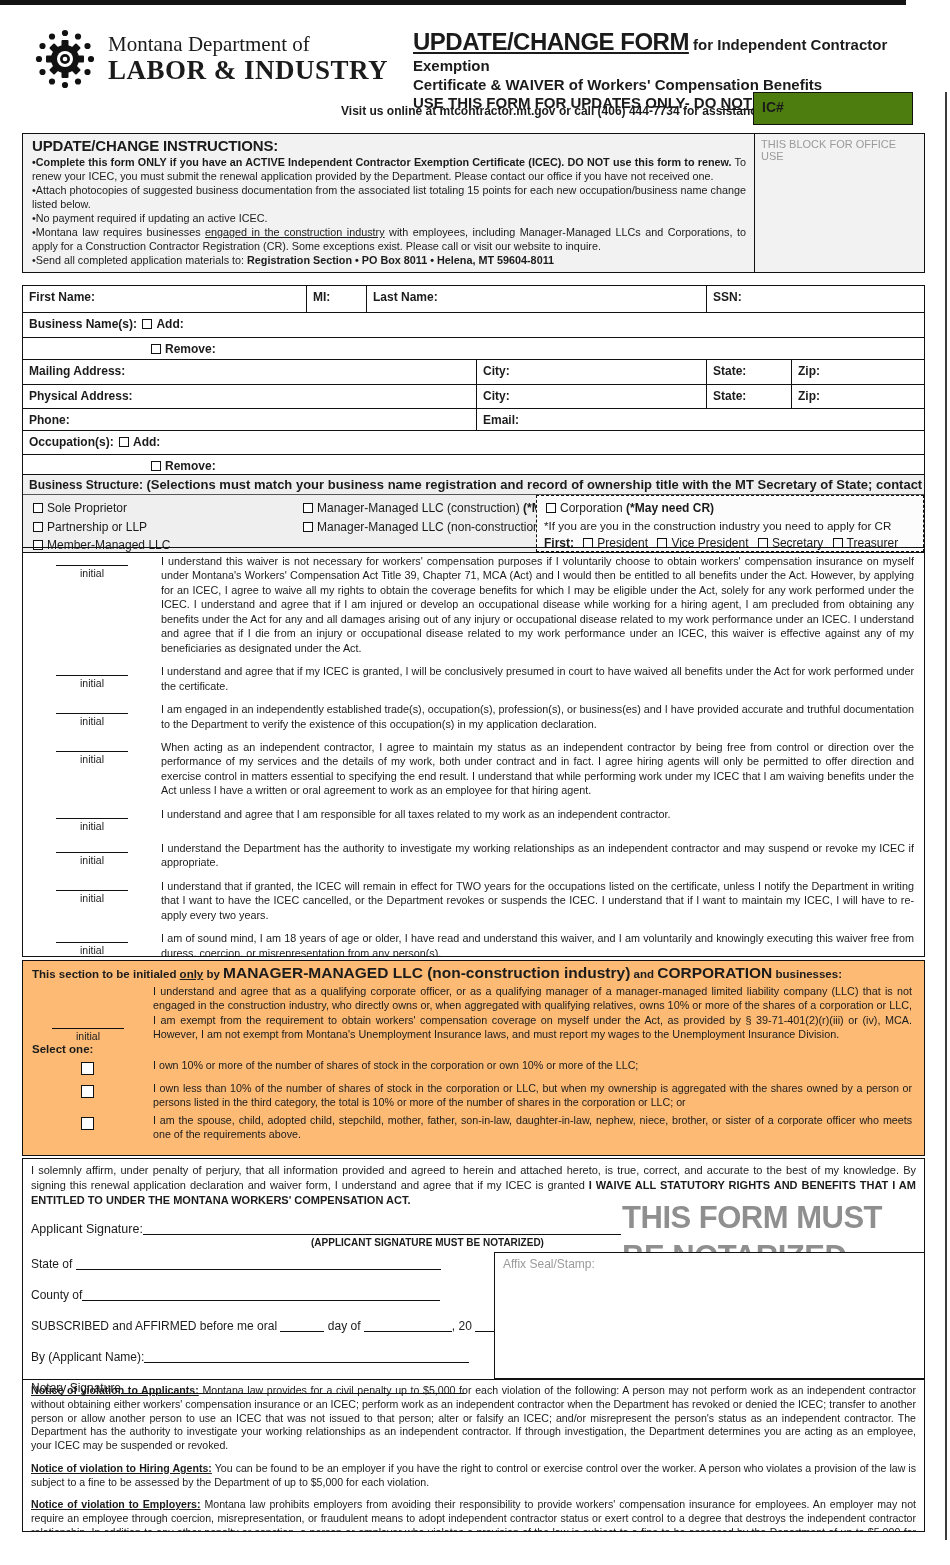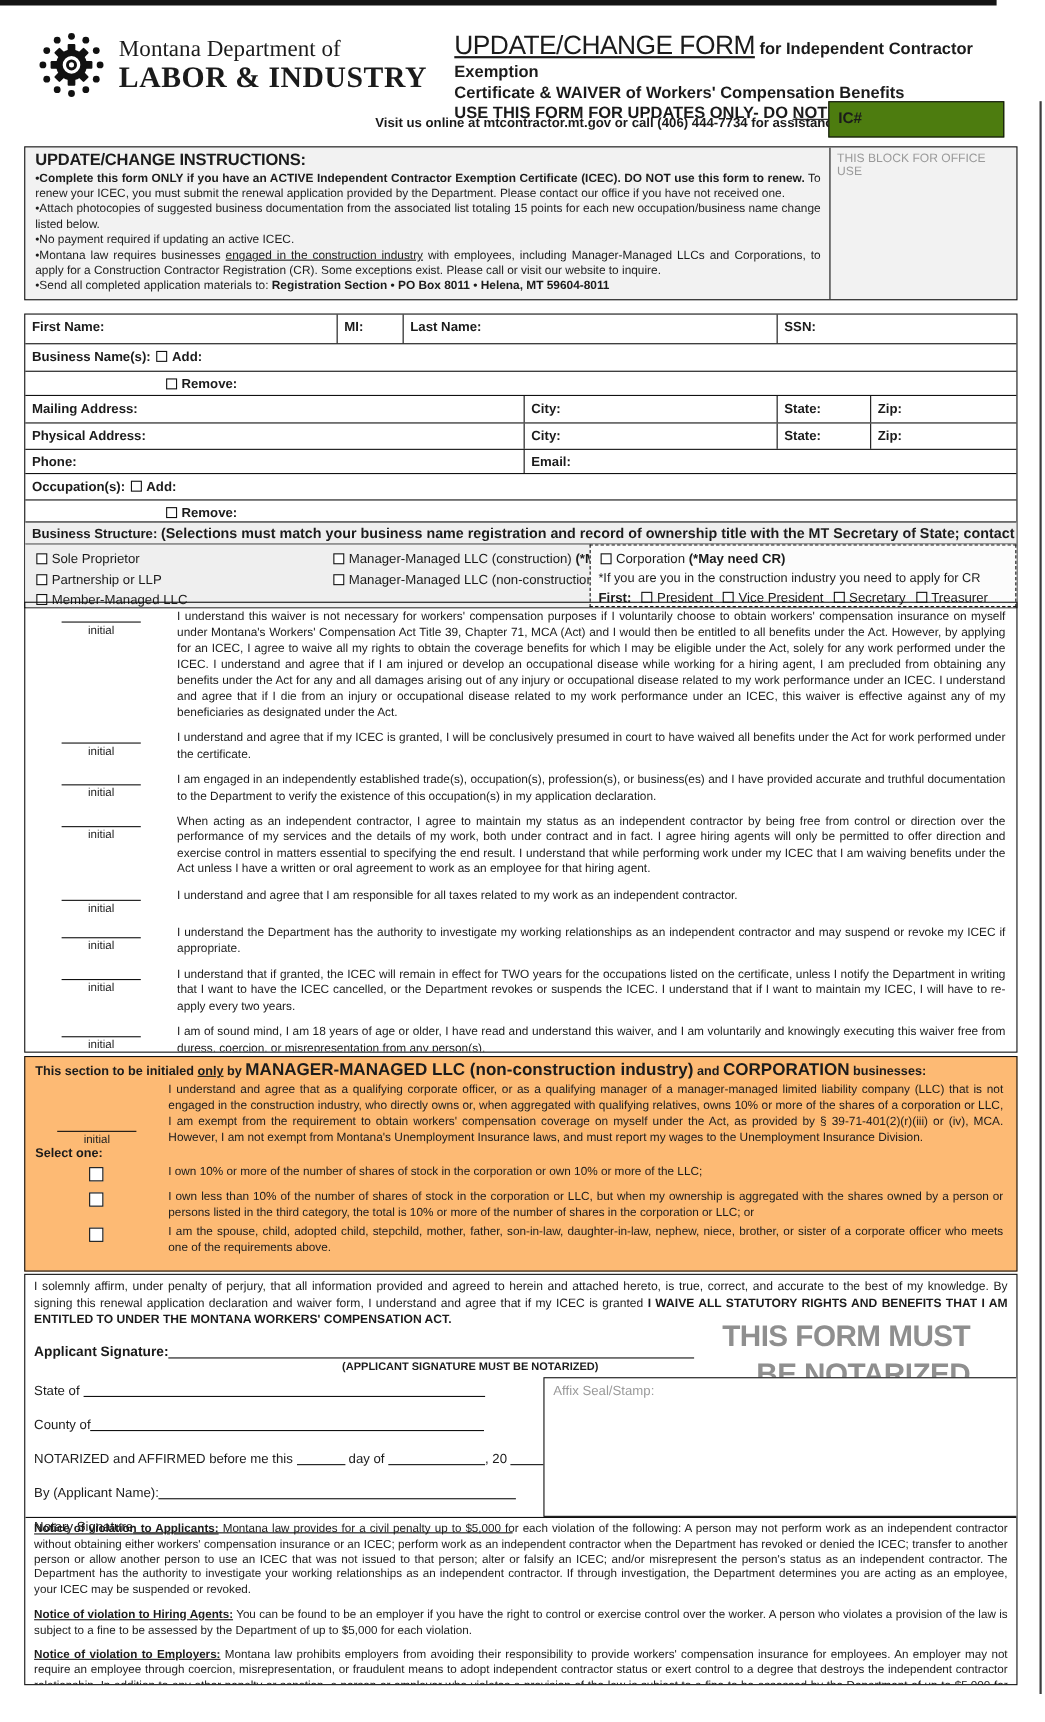--- a/index.html
+++ b/index.html
@@ -7,21 +7,21 @@
   body{width:950px;height:1565px;position:relative;font-family:"Liberation Sans",sans-serif;color:#1b1b1b;overflow:hidden}
   .scan-top{position:absolute;left:0;top:0;width:906px;height:5px;background:#141414}
   .scan-right{position:absolute;right:3px;top:92px;height:1448px;width:2px;background:#3c3c3c}
 
   
   .logo-wrap{position:absolute;left:34px;top:28px;display:flex;align-items:center;gap:12px}
   .org{font-family:"Liberation Serif",serif;line-height:1.04}
   .org .l1{font-size:21px}
   .org .l2{font-size:27px;font-weight:bold;letter-spacing:.5px}
   .title-block{position:absolute;left:413px;top:27px;width:512px;line-height:1.22}
-  .title-block .t1{font-size:24px;font-weight:normal;text-decoration:underline;letter-spacing:-.5px}
+  .title-block .t1{font-size:24px;font-weight:bold;text-decoration:underline;letter-spacing:-.5px}
   .title-block .t1rest,.title-block .t2,.title-block .t3{font-size:15px;font-weight:bold}
   .u{text-decoration:underline}
   .visit{position:absolute;left:36px;top:104px;width:731px;text-align:right;font-size:12px;font-weight:bold}
   .ic-box{position:absolute;left:753px;top:92px;width:160px;height:33px;border:1.5px solid #111;background:#4d7c0f;padding:6px 8px;font-size:14px;font-weight:bold}
 
   
   .instructions{position:absolute;left:22px;top:133px;width:903px;height:140px;border:1.5px solid #111;background:#f2f2f2;display:flex;overflow:hidden}
   .instr-left{flex:1;padding:3px 8px 3px 9px}
   .instr-title{font-size:15px;font-weight:bold;margin-bottom:1px;letter-spacing:-.2px}
   .instr-left p{font-size:10.8px;line-height:1.3;text-align:justify}
@@ -63,24 +63,24 @@
   .llc-row{display:flex;margin-top:2px}
   .llc .init-col{width:130px;margin-top:44px}
   .select-one{padding-left:9px;font-size:11.5px;font-weight:bold;margin-top:1px}
   .opt{display:flex;margin-top:4px}
   .opt-box{width:130px;flex-shrink:0;text-align:center;padding-top:1px}
   .opt-text{flex:1;font-size:10.7px;line-height:1.3;text-align:justify;padding-right:4px}
 
   
   .affirm{position:absolute;left:22px;top:1158px;width:903px;height:374px;border:1.5px solid #111;overflow:hidden}
   .affirm-text{padding:4px 8px 0 8px;font-size:11px;line-height:1.35;text-align:justify}
-  .sig-row{margin:14px 0 0 8px;font-size:12.5px;font-weight:bold}
+  .sig-row{margin:14px 0 0 8px;font-size:12.5px;font-weight:normal}
   .blank{display:inline-block;border-bottom:1.4px solid #111;height:13px;vertical-align:-2px}
   .sig-note{margin:1px 0 0 288px;font-size:10px;font-weight:bold}
-  .stamp{position:absolute;right:42px;top:40px;text-align:right;font-size:27px;font-weight:bold;color:#8f8f8f;line-height:1.25;letter-spacing:-.5px}
+  .stamp{position:absolute;right:42px;top:40px;text-align:left;font-size:31px;font-weight:bold;color:#8f8f8f;line-height:1.25;letter-spacing:-.5px}
   .notary{position:absolute;left:8px;top:98px;width:455px;font-size:12px}
   .nrow{margin-top:17px;white-space:nowrap}
   .nrow:first-child{margin-top:0}
   .affix{position:absolute;left:471px;top:93px;width:432px;height:127px;border:1.5px solid #111;background:#fff;padding:4px 8px;color:#9a9a9a;font-size:12px}
   .notices{position:absolute;left:0;right:0;top:220px;bottom:0;border-top:1.5px solid #111;padding:4px 8px;font-size:10.6px;line-height:1.3;text-align:justify}
   .notice{margin-top:9px}
   .notice:first-child{margin-top:0}
   .nlabel{font-weight:bold;text-decoration:underline}
 </style>
 </head>
@@ -304,21 +304,21 @@
     <span>Applicant Signature:</span><span class="blank" style="width:478px"></span>
   </div>
   <div class="sig-note">(APPLICANT SIGNATURE MUST BE NOTARIZED)</div>
   <div class="stamp">
     <div>THIS FORM MUST</div>
     <div>BE NOTARIZED</div>
   </div>
   <div class="notary">
     <div class="nrow"><span>State of</span> <span class="blank" style="width:365px"></span></div>
     <div class="nrow"><span>County of</span><span class="blank" style="width:358px"></span></div>
-    <div class="nrow"><span>NOTARIZED and AFFIRMED before me this</span> <span class="blank" style="width:44px"></span> <span>day of</span> <span class="blank" style="width:88px"></span><span>, 20</span> <span class="blank" style="width:36px"></span></div>
+    <div class="nrow"><span>SUBSCRIBED and AFFIRMED before me oral</span> <span class="blank" style="width:44px"></span> <span>day of</span> <span class="blank" style="width:88px"></span><span>, 20</span> <span class="blank" style="width:36px"></span></div>
     <div class="nrow"><span>By (Applicant Name):</span><span class="blank" style="width:325px"></span></div>
     <div class="nrow"><span>Notary Signature</span><span class="blank" style="width:345px"></span></div>
   </div>
   <div class="affix"><span>Affix Seal/Stamp:</span></div>
 
   <div class="notices">
     <div class="notice"><span class="nlabel">Notice of violation to Applicants:</span><span> Montana law provides for a civil penalty up to $5,000 for each violation of the following: A person may not perform work as an independent contractor without obtaining either workers' compensation insurance or an ICEC; perform work as an independent contractor when the Department has revoked or denied the ICEC; transfer to another person or allow another person to use an ICEC that was not issued to that person; alter or falsify an ICEC; and/or misrepresent the person's status as an independent contractor. The Department has the authority to investigate your working relationships as an independent contractor.  If through investigation, the Department determines you are acting as an employee, your ICEC may be suspended or revoked.</span></div>
     <div class="notice"><span class="nlabel">Notice of violation to Hiring Agents:</span><span> You can be found to be an employer if you have the right to control or exercise control over the worker. A person who violates a provision of the law is subject to a fine to be assessed by the Department of up to $5,000 for each violation.</span></div>
     <div class="notice"><span class="nlabel">Notice of violation to Employers:</span><span> Montana law prohibits employers from avoiding their responsibility to provide workers' compensation insurance for employees. An employer may not require an employee through coercion, misrepresentation, or fraudulent means to adopt independent contractor status or exert control to a degree that destroys the independent contractor relationship. In addition to any other penalty or sanction, a person or employer who violates a provision of the law is subject to a fine to be assessed by the Department of up to $5,000 for each violation.</span></div>
   </div>

